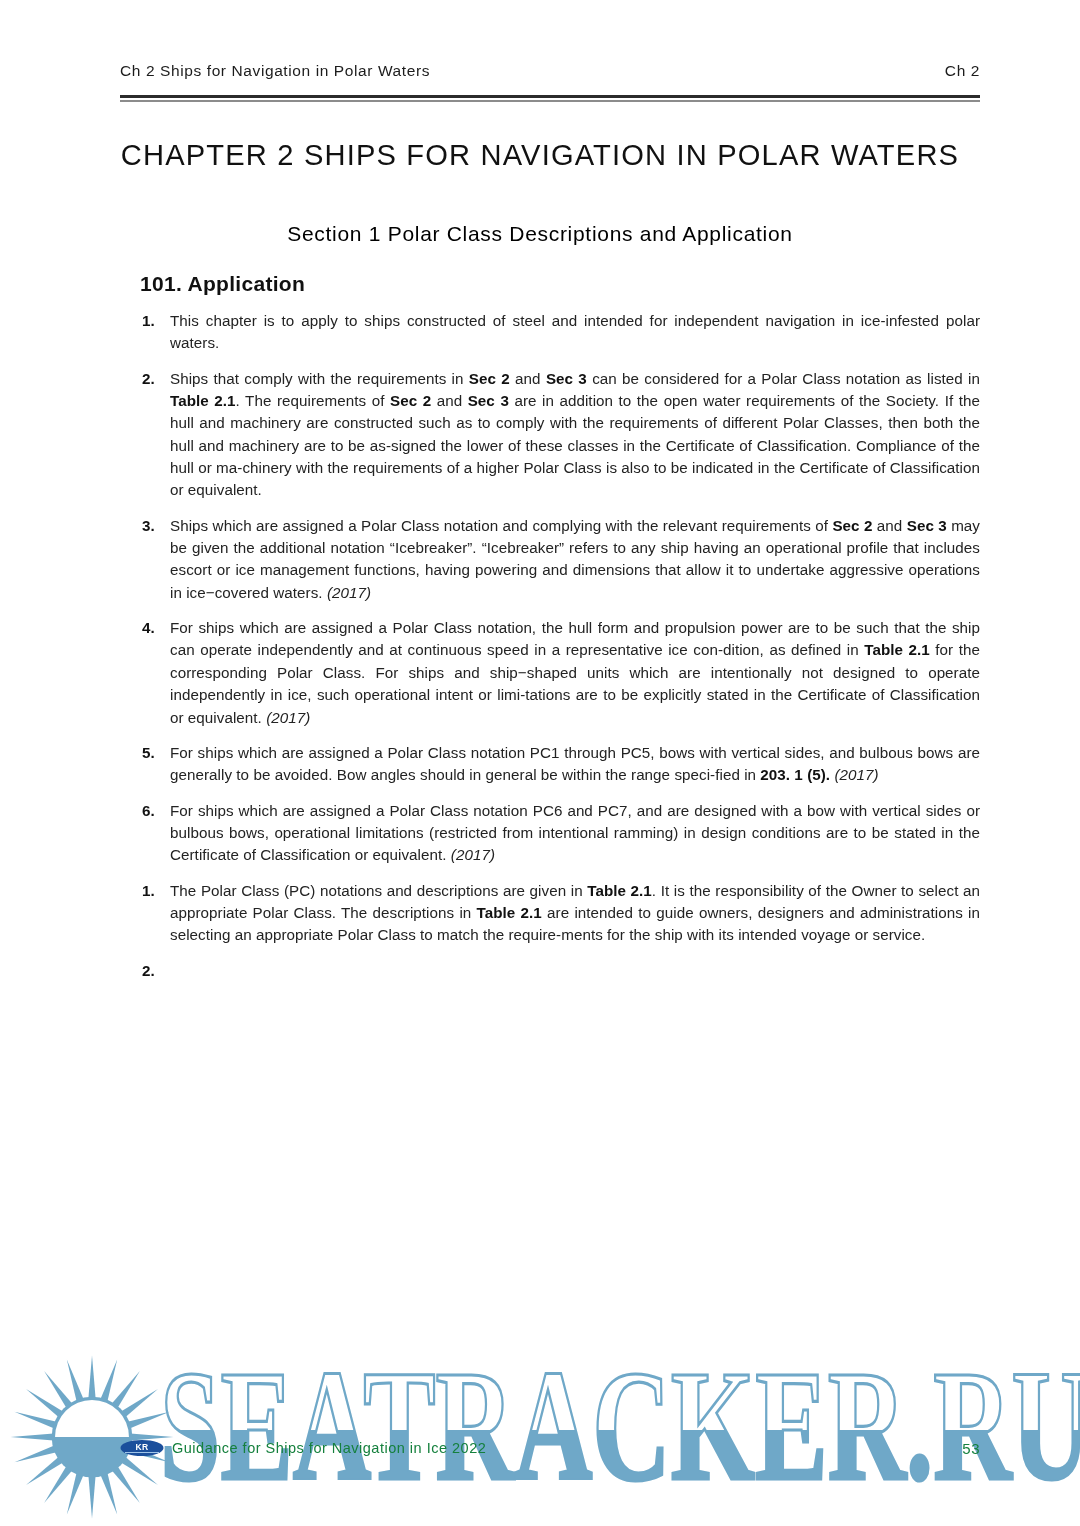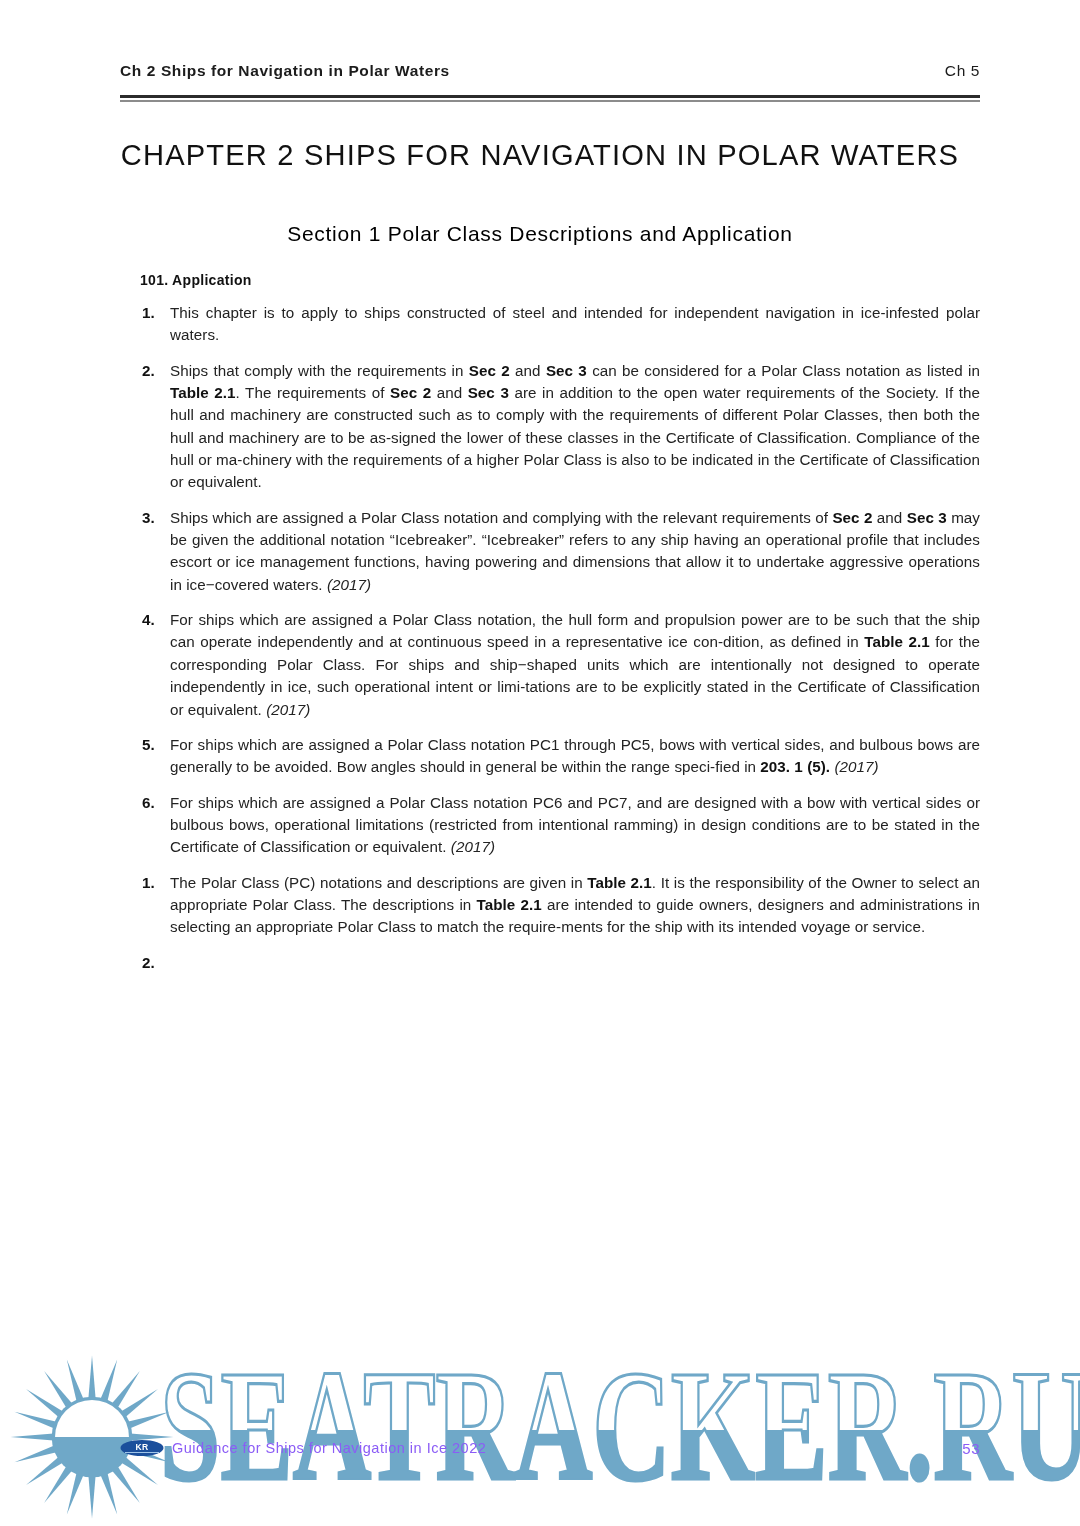--- a/index.html
+++ b/index.html
@@ -23,21 +23,21 @@
     left: 120px;
     top: 62px;
     width: 860px;
     display: flex;
     justify-content: space-between;
     align-items: baseline;
     font-size: 15.5px;
     letter-spacing: 0.6px;
     color: #1c1c1c;
   }
-  .runhead .left { white-space: nowrap; font-weight: bold; }
+  .runhead .left { white-space: nowrap; }
   .runhead .right { white-space: nowrap; }
 
   .rule-wrap {
     position: absolute;
     left: 120px;
     top: 95px;
     width: 860px;
   }
   .rule-thick {
     height: 3px;
@@ -79,21 +79,21 @@
 
   
   .body-col {
     position: absolute;
     left: 120px;
     top: 272px;
     width: 860px;
   }
 
   .art-head {
-    font-size: 14px;
+    font-size: 21px;
     font-weight: 700;
     letter-spacing: 0.3px;
     color: #111111;
     margin: 0 0 14px 20px;
   }
   .art-head.second {
     margin-top: 42px;
   }
 
   .para {
@@ -145,40 +145,40 @@
   
   .footer {
     position: absolute;
     left: 120px;
     top: 1437px;
     width: 860px;
     display: flex;
     align-items: center;
     font-size: 14.5px;
     letter-spacing: 0.5px;
-    color: #8b5cf6;
+    color: #15803d;
   }
   .kr-logo {
     width: 44px;
     height: 22px;
     margin-right: 8px;
     flex: 0 0 auto;
   }
   .footer-title { white-space: nowrap; }
   .footer-spacer { flex: 1 1 auto; }
   .footer-page { white-space: nowrap; font-size: 15px; }
 </style>
 </head>
 <body>
 
 <div class="page">
 
   <div class="runhead">
     <span class="left">Ch 2 Ships for Navigation in Polar Waters</span>
-    <span class="right">Ch 5</span>
+    <span class="right">Ch 2</span>
   </div>
 
   <div class="rule-wrap">
     <div class="rule-thick"></div>
     <div class="rule-gap"></div>
     <div class="rule-thin"></div>
   </div>
 
   <div class="chapter-title">CHAPTER 2   SHIPS FOR NAVIGATION IN POLAR WATERS</div>
   <div class="section-title">Section 1   Polar Class Descriptions and Application</div>

